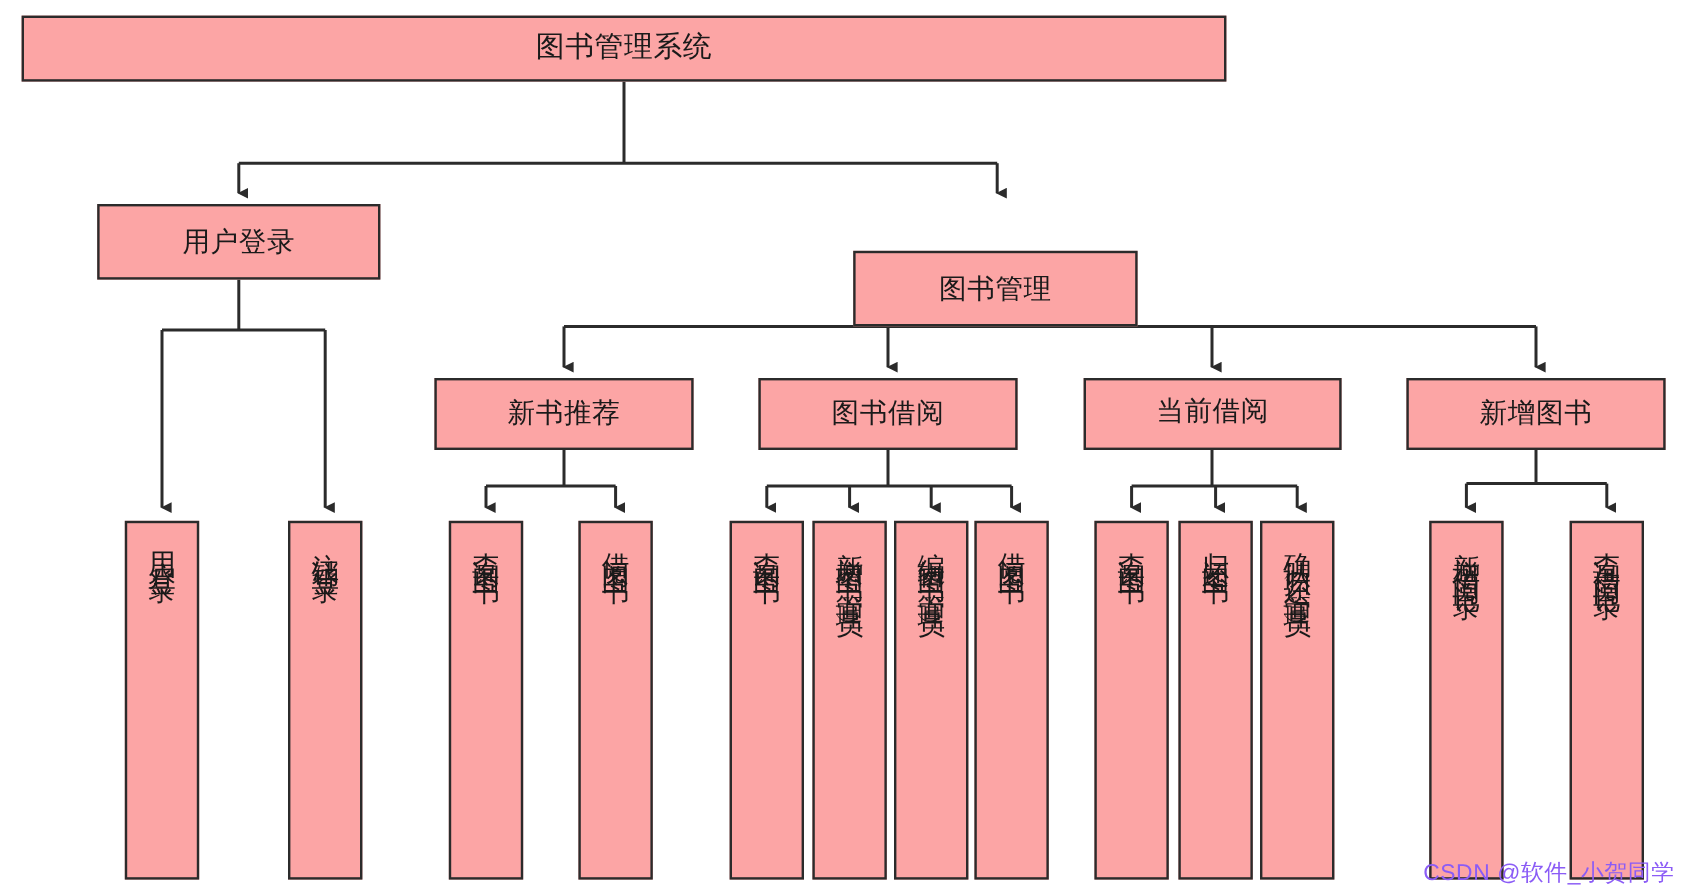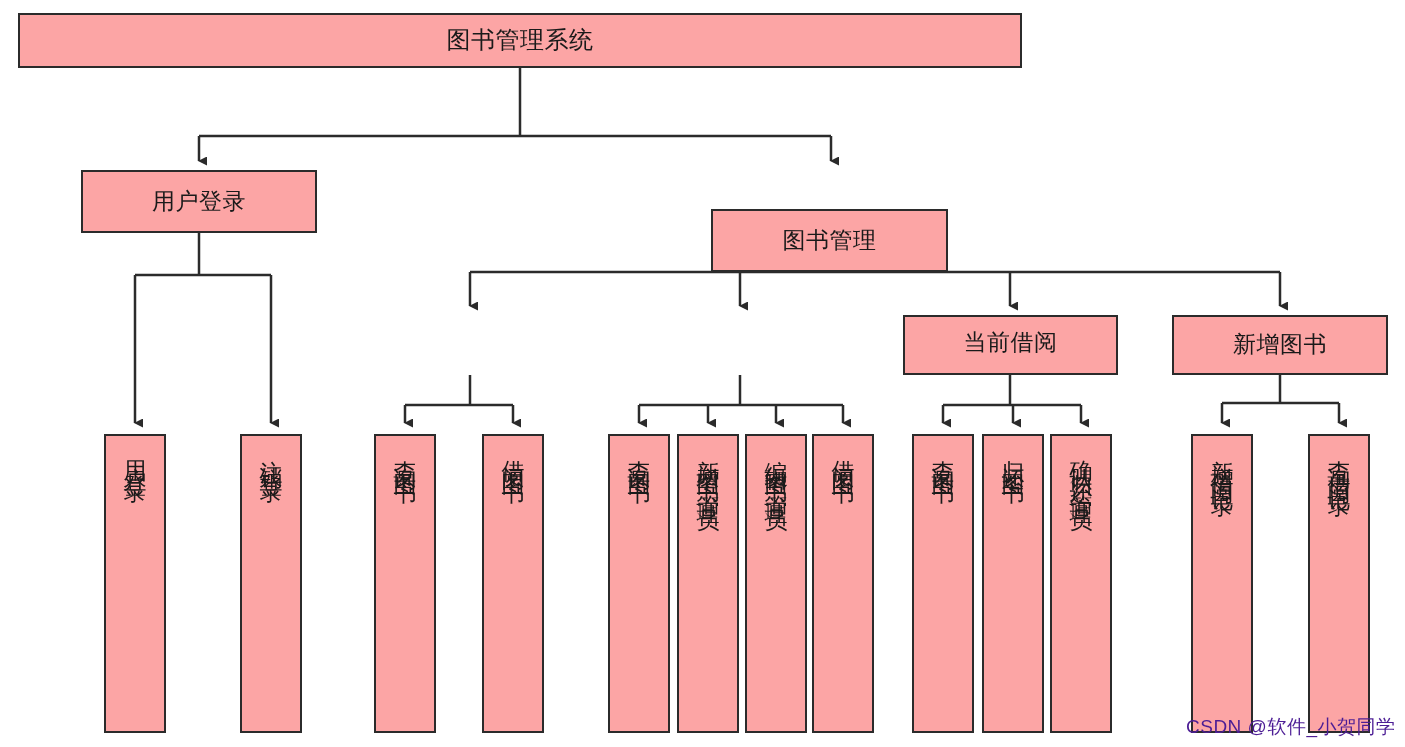--- a/index.html
+++ b/index.html
@@ -60,21 +60,21 @@
     text-orientation: upright;
     font-size: 23px;
     letter-spacing: 7px;
     line-height: 1;
   }
   .watermark {
     position: absolute;
     left: 1186px;
     top: 714px;
     font-size: 19px;
-    color: #4c1d95;
+    color: #8b5cf6;
     white-space: nowrap;
     z-index: 5;
     letter-spacing: 0.5px;
   }
 </style>
 </head>
 <body>
 
 <div id="canvas">
 
@@ -134,21 +134,27 @@
   </div>
 
   <div class="node horiz" style="left:81px; top:170px; width:236px; height:63px;">
     <span class="label">用户登录</span>
   </div>
 
   <div class="node horiz" style="left:711px; top:170px; width:237px; height:63px;margin-top:39px;">
     <span class="label">图书管理</span>
   </div>
 
-
+  <div class="node horiz" style="left:362px; top:315px; width:216px; height:60px;">
+    <span class="label">新书推荐</span>
+  </div>
+
+  <div class="node horiz" style="left:632px; top:315px; width:216px; height:60px;">
+    <span class="label">图书借阅</span>
+  </div>
 
   <div class="node horiz" style="left:903px; top:315px; width:215px; height:60px;font-family:Liberation Mono, monospace;">
     <span class="label">当前借阅</span>
   </div>
 
   <div class="node horiz" style="left:1172px; top:315px; width:216px; height:60px;">
     <span class="label">新增图书</span>
   </div>
 
   <div class="node vert" style="left:104px; top:434px; width:62px; height:299px;">

